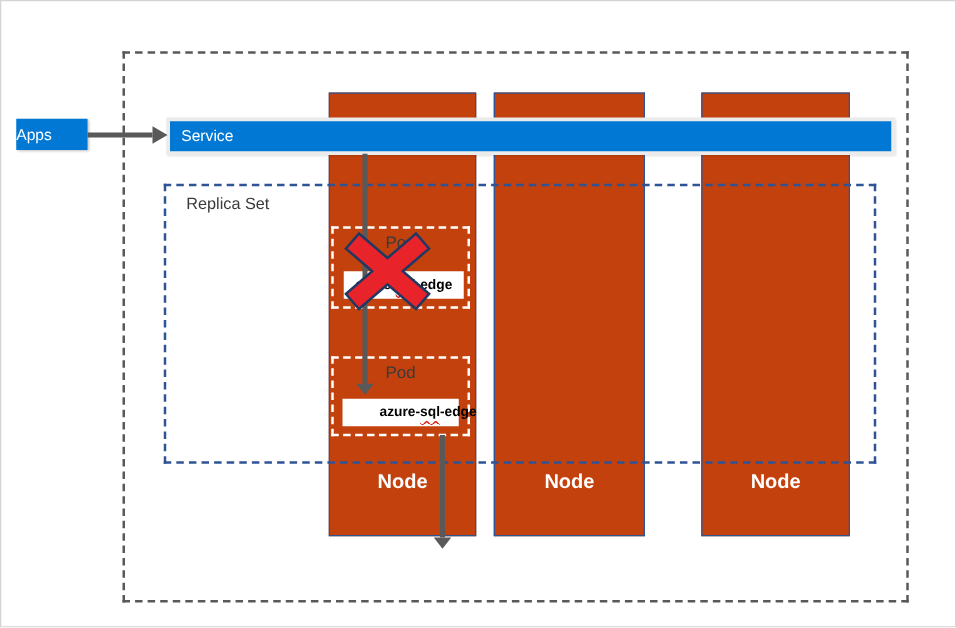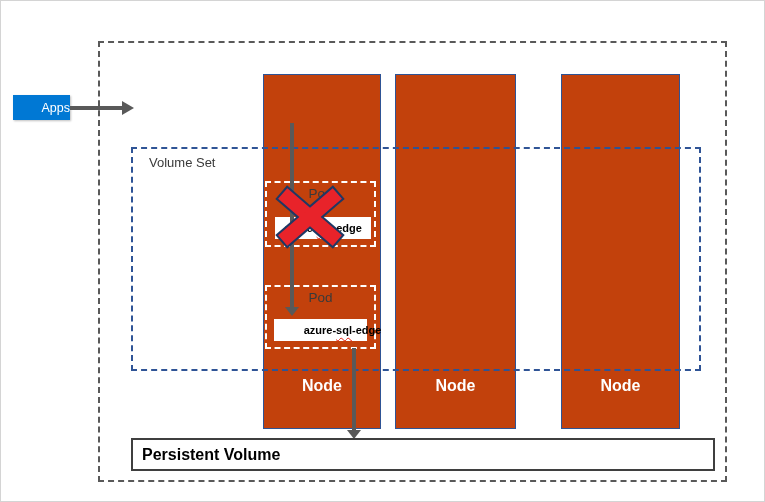--- a/index.html
+++ b/index.html
@@ -8,21 +8,21 @@
     border:1px solid #d4d4d4;box-sizing:border-box;overflow:hidden;
     font-family:"Liberation Sans", sans-serif;
   }
   .abs{position:absolute;box-sizing:border-box;}
 
   .cluster-label{left:105px;top:20px;font-size:13.5px;color:#3a3a3a;white-space:nowrap;}
   .cluster-border{left:97px;top:40px;width:629px;height:441px;border:2px dashed #595959;}
 
   .apps-box{
     left:12px;top:94px;width:57px;height:25px;background:#0078d4;
-    color:#fff;font-size:12.5px;display:flex;align-items:center;justify-content:flex-end;
+    color:#fff;font-size:12.5px;display:flex;align-items:center;justify-content:flex-start;
     box-shadow:1px 1px 2px rgba(0,0,0,0.25);
   }
 
   .h-arrow-line{left:69px;top:105px;width:52px;height:4px;background:#595959;}
   .h-arrow-head{left:121px;top:100px;width:0;height:0;
     border-left:12px solid #595959;border-top:7px solid transparent;border-bottom:7px solid transparent;}
 
   .node{top:73px;height:355px;background:#c2410c;border:1.5px solid #2e5395;}
   .node-1{left:262px;width:118px;}
   .node-2{left:394px;width:121px;}
@@ -72,23 +72,28 @@
   <div class="abs node node-1">
     <span class="node-label">Node</span>
   </div>
   <div class="abs node node-2">
     <span class="node-label">Node</span>
   </div>
   <div class="abs node node-3">
     <span class="node-label">Node</span>
   </div>
 
+  <div class="abs service-outer">
+    <div class="service-inner">
+      <span>Service</span>
+    </div>
+  </div>
 
   <div class="abs replica-border">
-    <span class="replica-label">Volume Set</span>
+    <span class="replica-label">Replica Set</span>
   </div>
 
   <div class="abs pod pod-1">
     <span class="pod-label">Pod</span>
   </div>
   <div class="abs container-box container-box-1">
     <span>
       <span>azure-</span><span class="misspell">sql</span><span>-edge</span>
     </span>
   </div>
@@ -114,19 +119,16 @@
     <line x1="11" y1="9" x2="55" y2="47" stroke="#e8232a" stroke-width="14" stroke-linecap="square"></line>
     <line x1="55" y1="9" x2="11" y2="47" stroke="#e8232a" stroke-width="14" stroke-linecap="square"></line>
   </svg>
 
   <div class="abs apps-box">
     <span>Apps</span>
   </div>
   <div class="abs h-arrow-line"></div>
   <div class="abs h-arrow-head"></div>
 
-  <div class="abs pv-box">
-    <span>Persistent Volume</span>
-  </div>
 
   <div class="abs cluster-border"></div>
 
 </div>
 
 </body></html>

